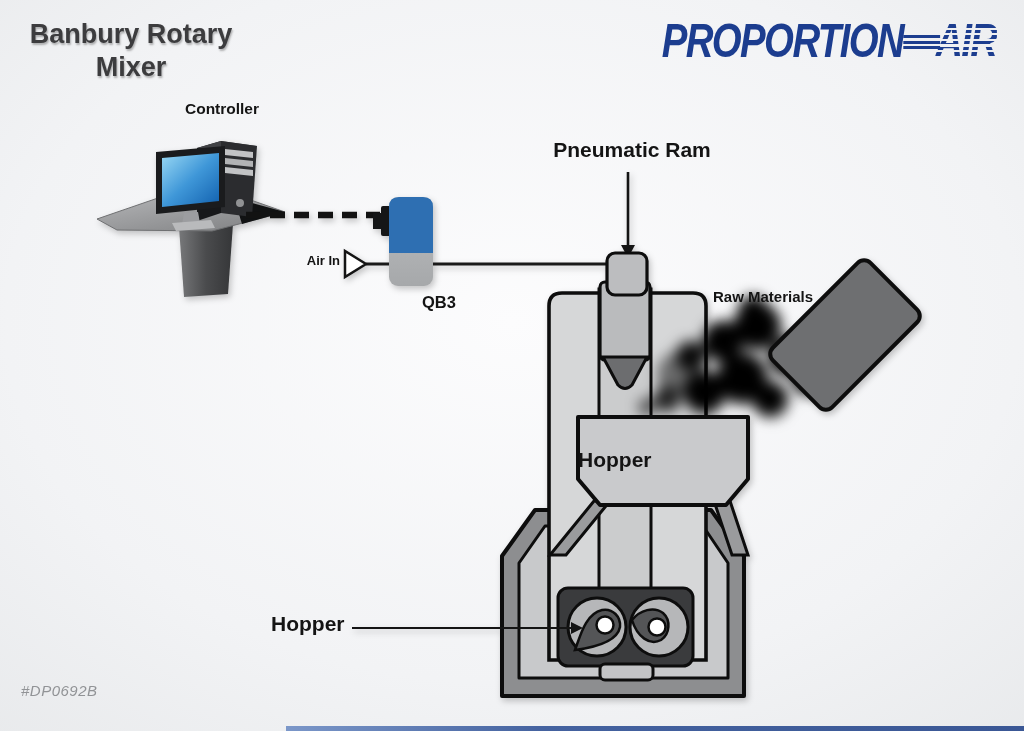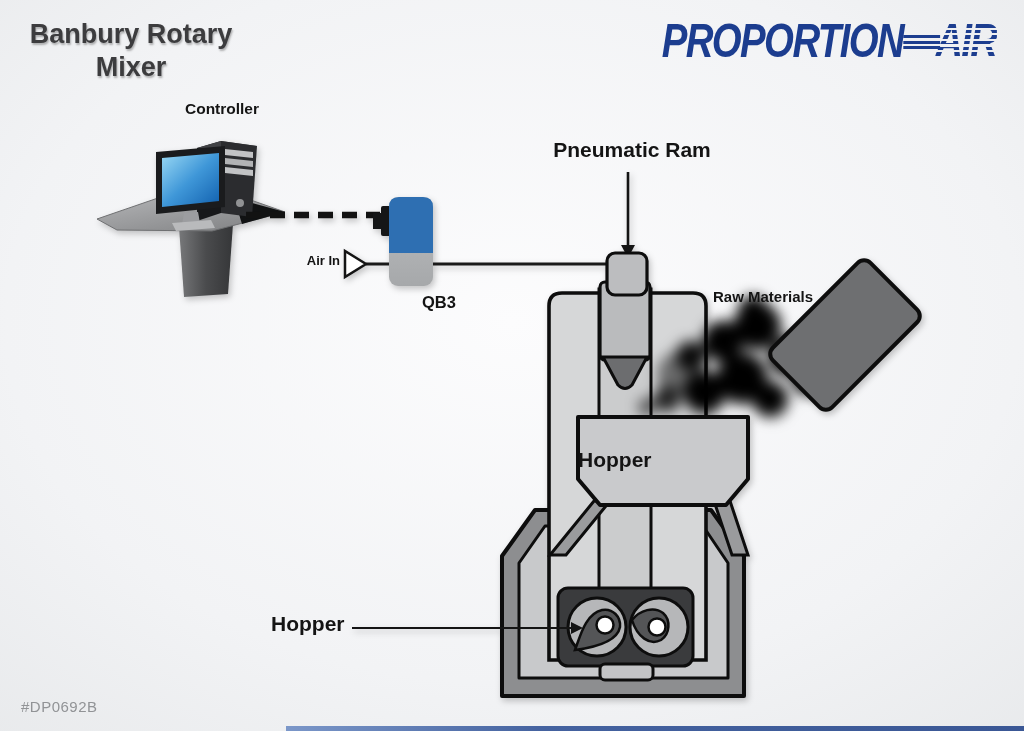--- a/index.html
+++ b/index.html
@@ -27,21 +27,21 @@
   }
   .logo-air{
     color:transparent;
     background-image:repeating-linear-gradient(180deg,#1c3d8f 0px,#1c3d8f 3.4px,rgba(255,255,255,0) 3.4px,rgba(255,255,255,0) 5.6px);
     -webkit-background-clip:text;background-clip:text;
   }
   @supports not ((-webkit-background-clip: text) or (background-clip: text)){
     .logo-air{color:#1c3d8f;background:none;}
   }
   .art{position:absolute;left:0;top:0;filter:drop-shadow(2px 3px 3px rgba(0,0,0,.22));}
-  .doc-number{position:absolute;left:21px;top:698px;font-size:15px;color:#919396;letter-spacing:.5px;}
+  .doc-number{position:absolute;left:21px;top:682px;font-size:15px;color:#919396;letter-spacing:.5px;font-style:italic;}
   .footer-bar{
     position:absolute;left:286px;right:0;bottom:0;height:5px;
     background:linear-gradient(90deg,#7b97c9 0%, #44629f 35%, #3a5795 100%);
   }
   .lbl-controller{left:160px;top:100px;width:124px;text-align:center;font-size:15.5px;}
   .lbl-airin{left:280px;top:253px;width:60px;text-align:right;font-size:13px;}
   .lbl-qb3{left:386px;top:293px;width:50px;text-align:center;font-size:16.5px;margin-left:28px;}
   .lbl-ram{left:532px;top:138px;width:200px;text-align:center;font-size:21px;}
   .lbl-raw{left:713px;top:288px;font-size:15px;}
   .lbl-banbury{left:247px;top:437px;font-size:27px;}

